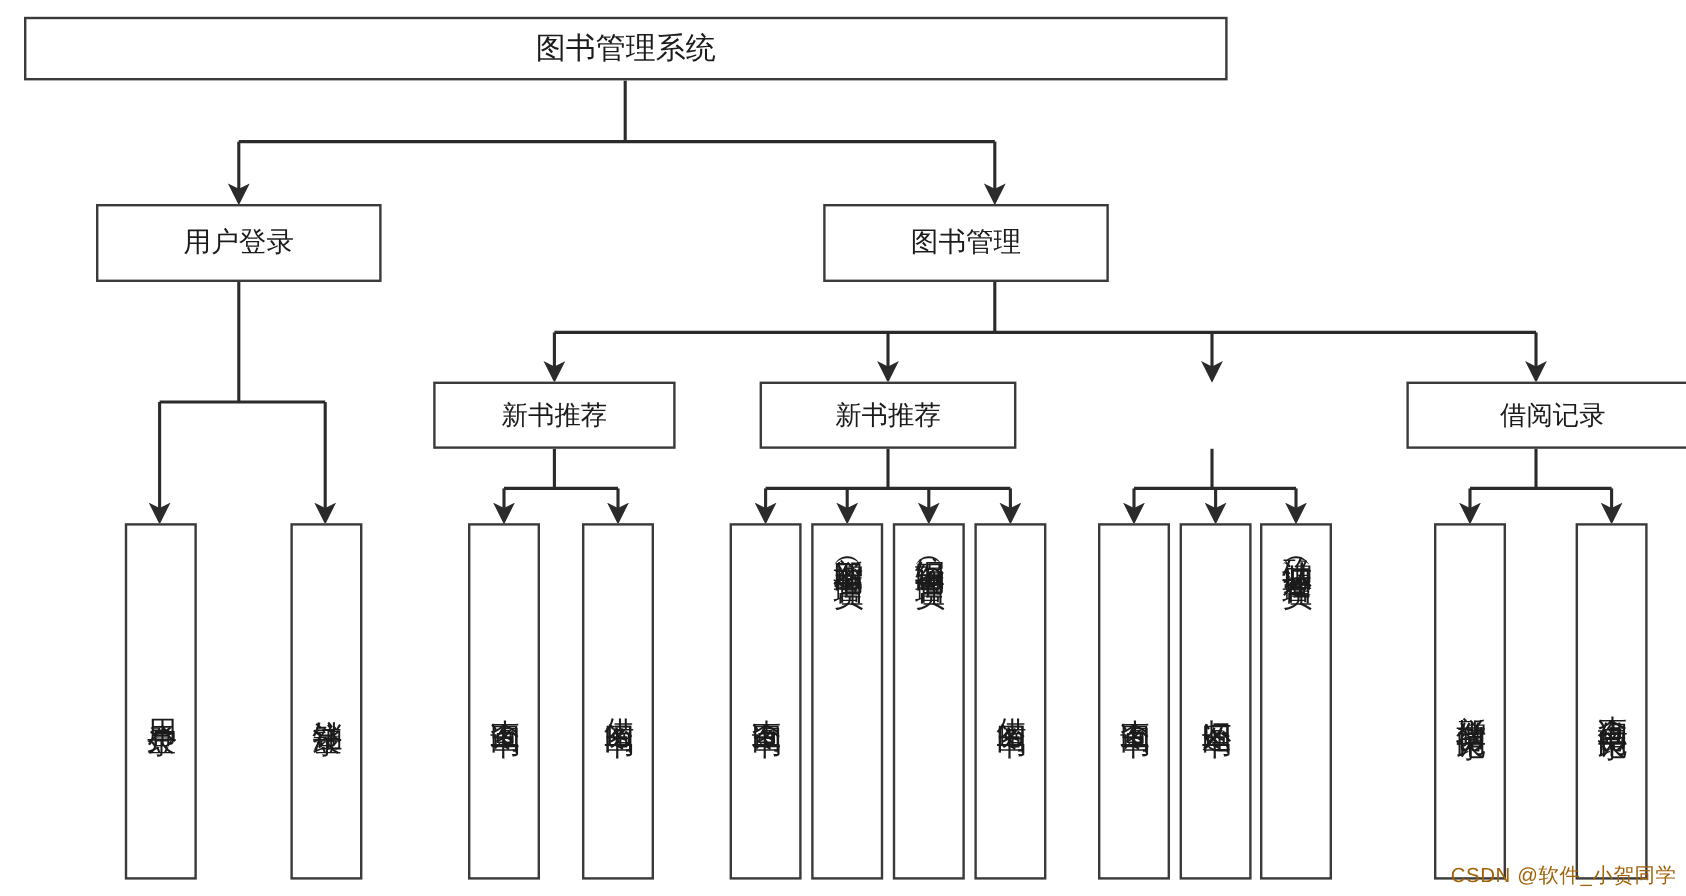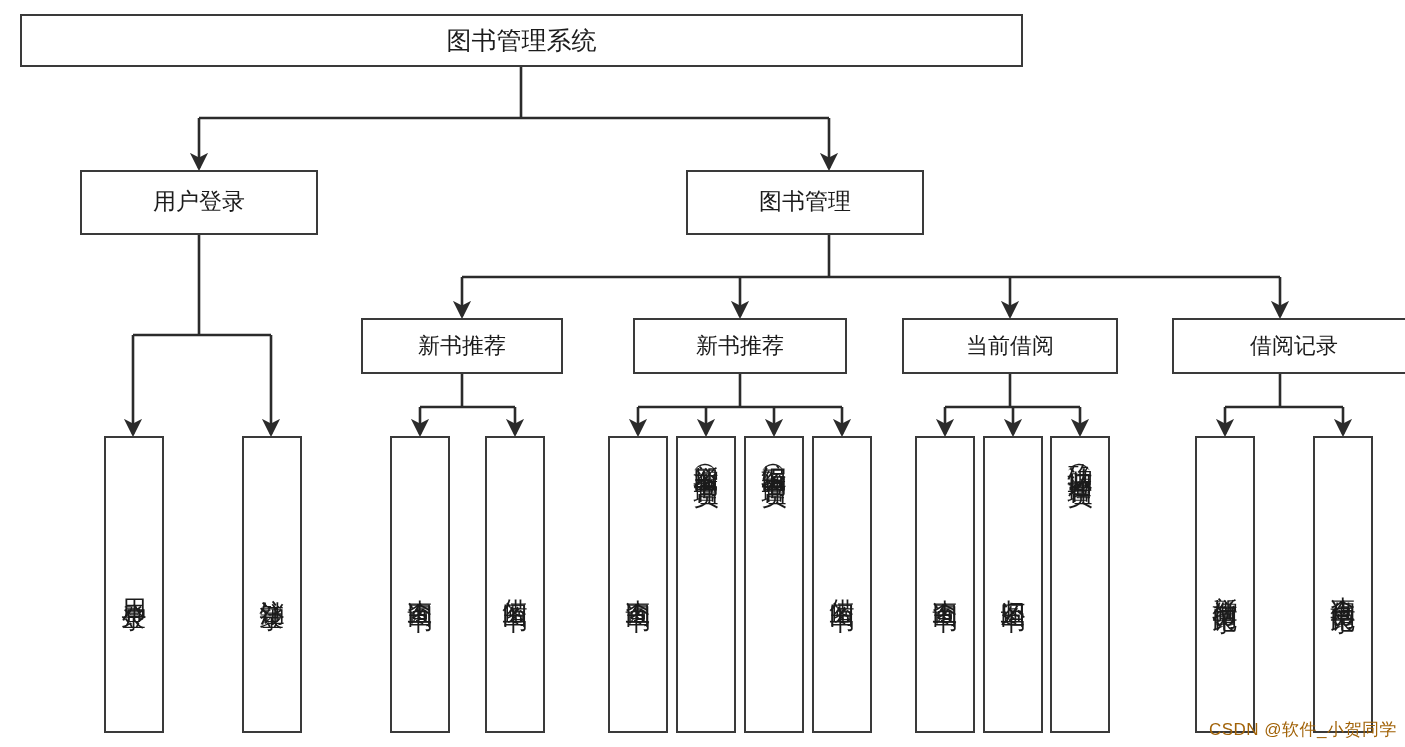--- a/index.html
+++ b/index.html
@@ -141,23 +141,20 @@
   </div>
 
   <div class="node node-l2" style="left:361px; top:318px; width:202px; height:56px;">
     <span class="label">新书推荐</span>
   </div>
 
   <div class="node node-l2" style="left:633px; top:318px; width:214px; height:56px;">
     <span class="label">新书推荐</span>
   </div>
 
-  <div class="node node-l2" style="left:902px; top:318px; width:216px; height:56px;">
-    <span class="label">当前借阅</span>
-  </div>
 
   <div class="node node-l2" style="left:1172px; top:318px; width:244px; height:56px;">
     <span class="label">借阅记录</span>
   </div>
 
   <div class="node node-leaf leaf-centered" style="left:104px; top:436px; width:60px; height:297px;">
     <span class="label">用户登录</span>
   </div>
   <div class="node node-leaf leaf-centered" style="left:242px; top:436px; width:60px; height:297px;">
     <span class="label">注销登录</span>

